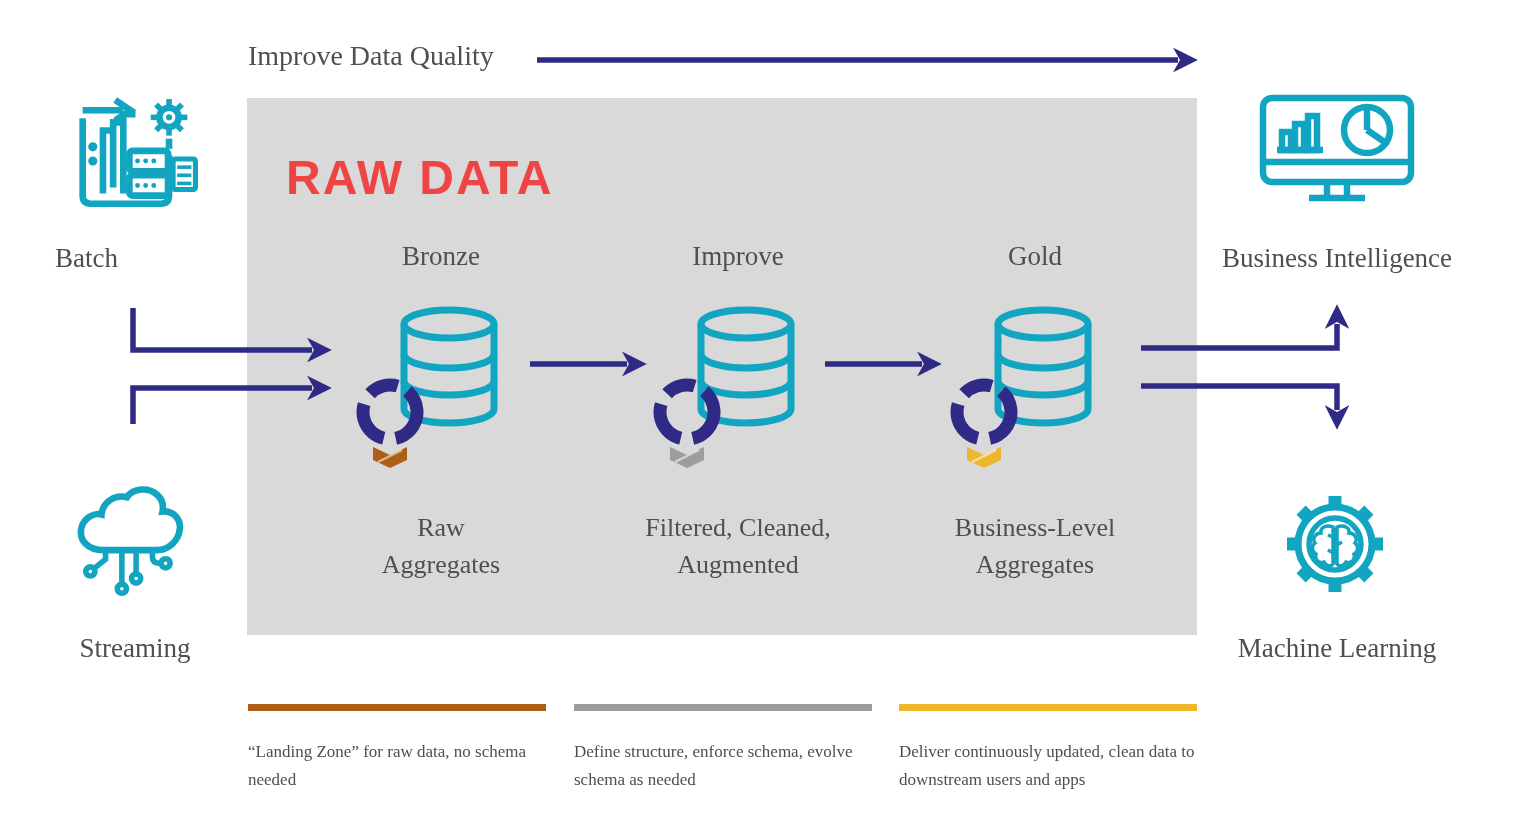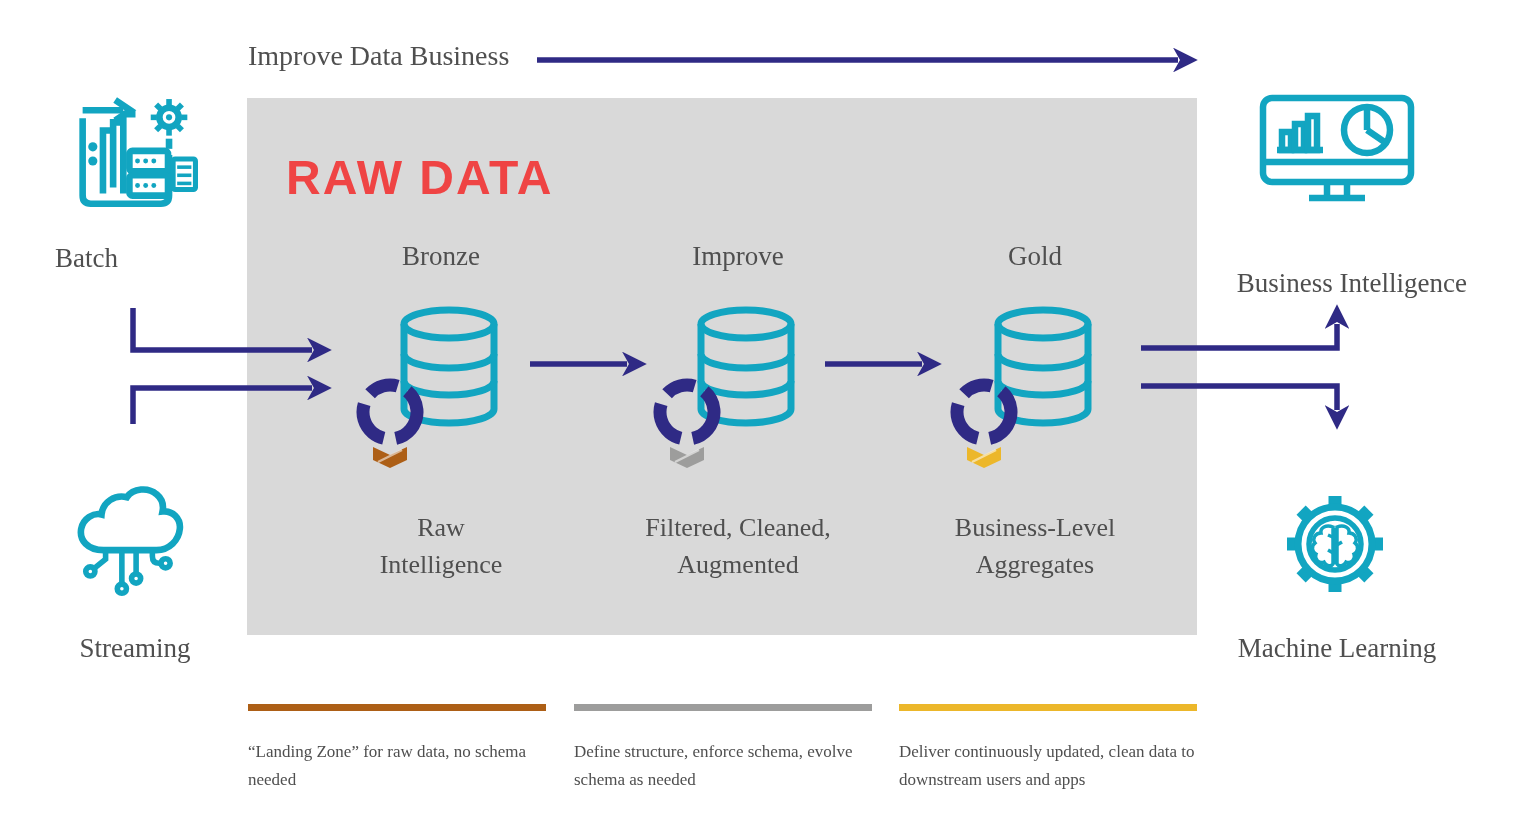--- a/index.html
+++ b/index.html
@@ -24,41 +24,41 @@
   .stage-sub.c0 .subtxt{display:block;max-width:170px;margin:0 auto;}
   
   .stage-icon{top:306px;width:170px;height:175px;}
   .stage-icon.c0{left:356px;} .stage-icon.c1{left:653px;} .stage-icon.c2{left:950px;}
   
   .src-icon-batch{left:72px;top:96px;width:128px;height:124px;}
   .src-label-batch{left:55px;top:243px;width:150px;font-size:27px;}
   .src-icon-streaming{left:68px;top:485px;width:124px;height:120px;}
   .src-label-streaming{left:45px;top:633px;width:180px;text-align:center;font-size:27px;}
   .con-icon-bi{left:1257px;top:92px;width:160px;height:126px;}
-  .con-label-bi{left:1207px;top:243px;width:260px;text-align:right;font-size:27px;margin-top:25px;}
+  .con-label-bi{left:1207px;top:243px;width:260px;text-align:center;font-size:27px;}
   .con-icon-ml{left:1277px;top:486px;width:116px;height:116px;}
   .con-label-ml{left:1207px;top:633px;width:260px;text-align:center;font-size:27px;}
   
   .desc-col{top:704px;width:316px;}
   .desc-col.c0{left:248px;} .desc-col.c1{left:574px;} .desc-col.c2{left:899px;}
   .accent-bar{width:298px;height:7px;background:#999;}
   .desc-text{margin-top:27px;font-size:17px;line-height:28px;color:#4f4f4f;}
   
   .arrows{left:0;top:0;width:1536px;height:825px;pointer-events:none;}
   svg{display:block;}
 </style>
 </head>
 <body>
 
 <div class="canvas">
 
   <div class="abs raw-zone"></div>
   <div class="abs raw-title">RAW DATA</div>
 
-  <div class="abs top-flow-label">Improve Data Business</div>
+  <div class="abs top-flow-label">Improve Data Quality</div>
 
   <div class="abs src-icon-batch">
     <svg viewBox="0 0 125 122" width="128" height="124" fill="none" stroke="#12a5c1" stroke-width="6.5" stroke-linejoin="miter">
       <path d="M10,14 H50"></path>
       <polyline points="42,4 57,14 42,24"></polyline>
       <g>
         <circle cx="95" cy="21" r="9.5"></circle>
         <g stroke-width="5.5">
           <line x1="107" y1="21" x2="113" y2="21"></line>
             <line x1="77" y1="21" x2="83" y2="21"></line>
@@ -168,21 +168,21 @@
       <circle cx="34" cy="106" r="27" stroke="#2f2a85" stroke-width="13" stroke-dasharray="60 12 44 12 30 11.6" transform="rotate(-50 34 106)"></circle>
       <g>
         <polygon points="17,141 34,149 34,162 17,154" fill="#ecb72a"></polygon>
         <polygon points="51,141 34,149 34,162 51,154" fill="#ecb72a"></polygon>
         <line x1="22" y1="156" x2="46" y2="144" stroke="#ffffff" stroke-opacity="0.55" stroke-width="2.5"></line>
       </g>
     </svg>
   </div>
 
   <div class="abs stage-sub c0">
-      <span class="subtxt">Raw Intelligence</span>
+      <span class="subtxt">Raw Aggregates</span>
     </div>
   <div class="abs stage-sub c1"><span class="subtxt">Filtered, Cleaned, Augmented</span></div>
   <div class="abs stage-sub c2"><span class="subtxt">Business-Level Aggregates</span></div>
 
   <div class="abs con-icon-bi">
     <svg viewBox="0 0 160 126" width="160" height="126" fill="none" stroke="#12a5c1" stroke-width="6.5">
       <rect x="6" y="6" width="148" height="84" rx="9"></rect>
       <line x1="6" y1="70" x2="154" y2="70"></line>
       <g>
         <line x1="20" y1="58" x2="66" y2="58"></line>

